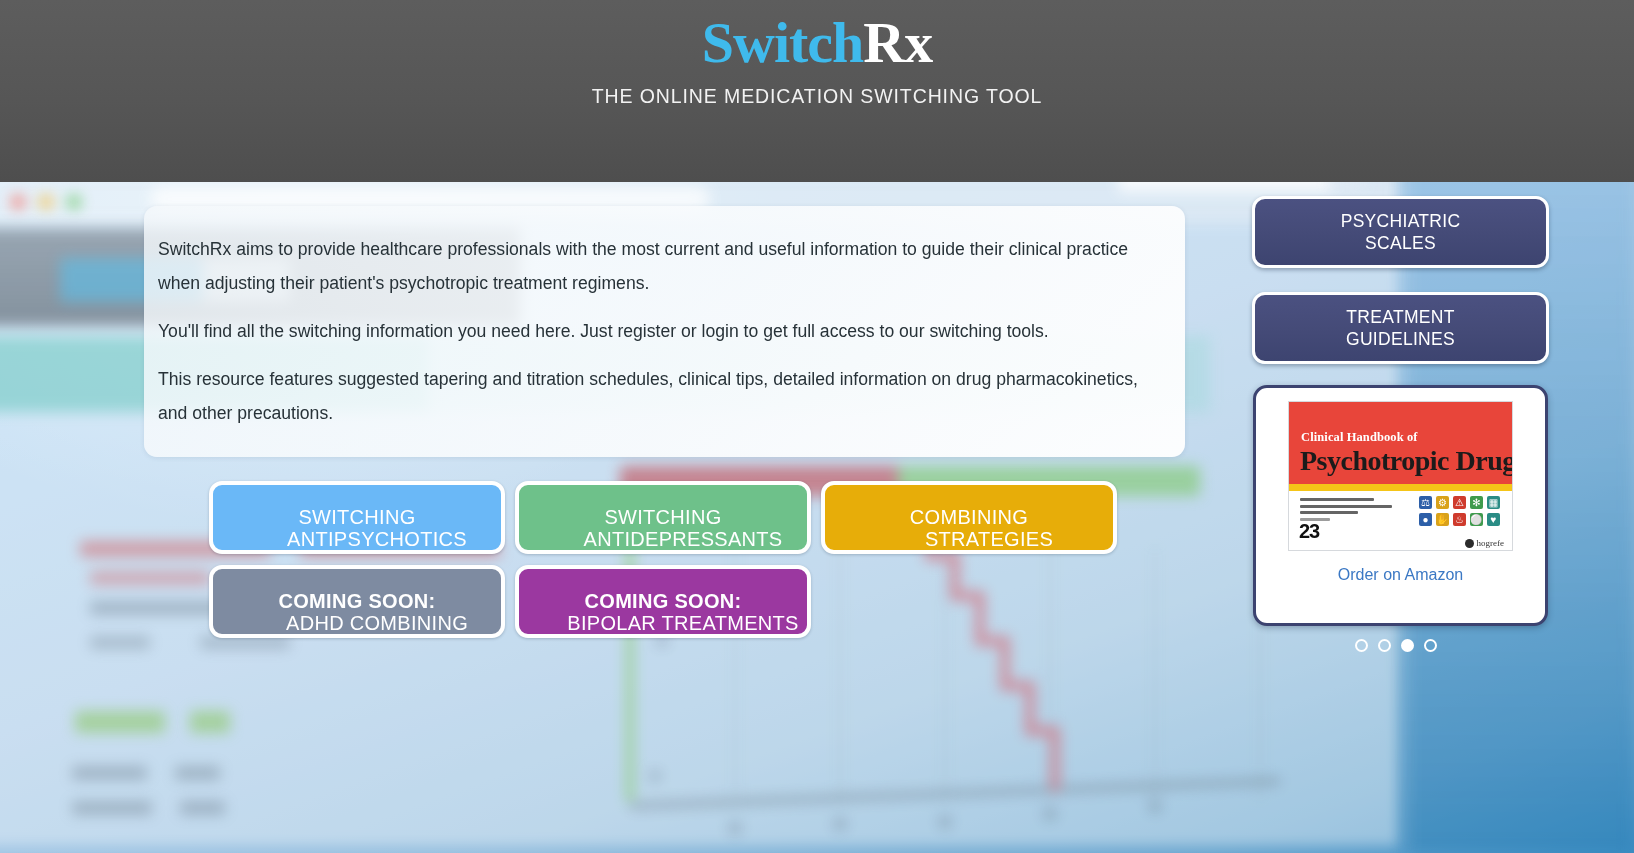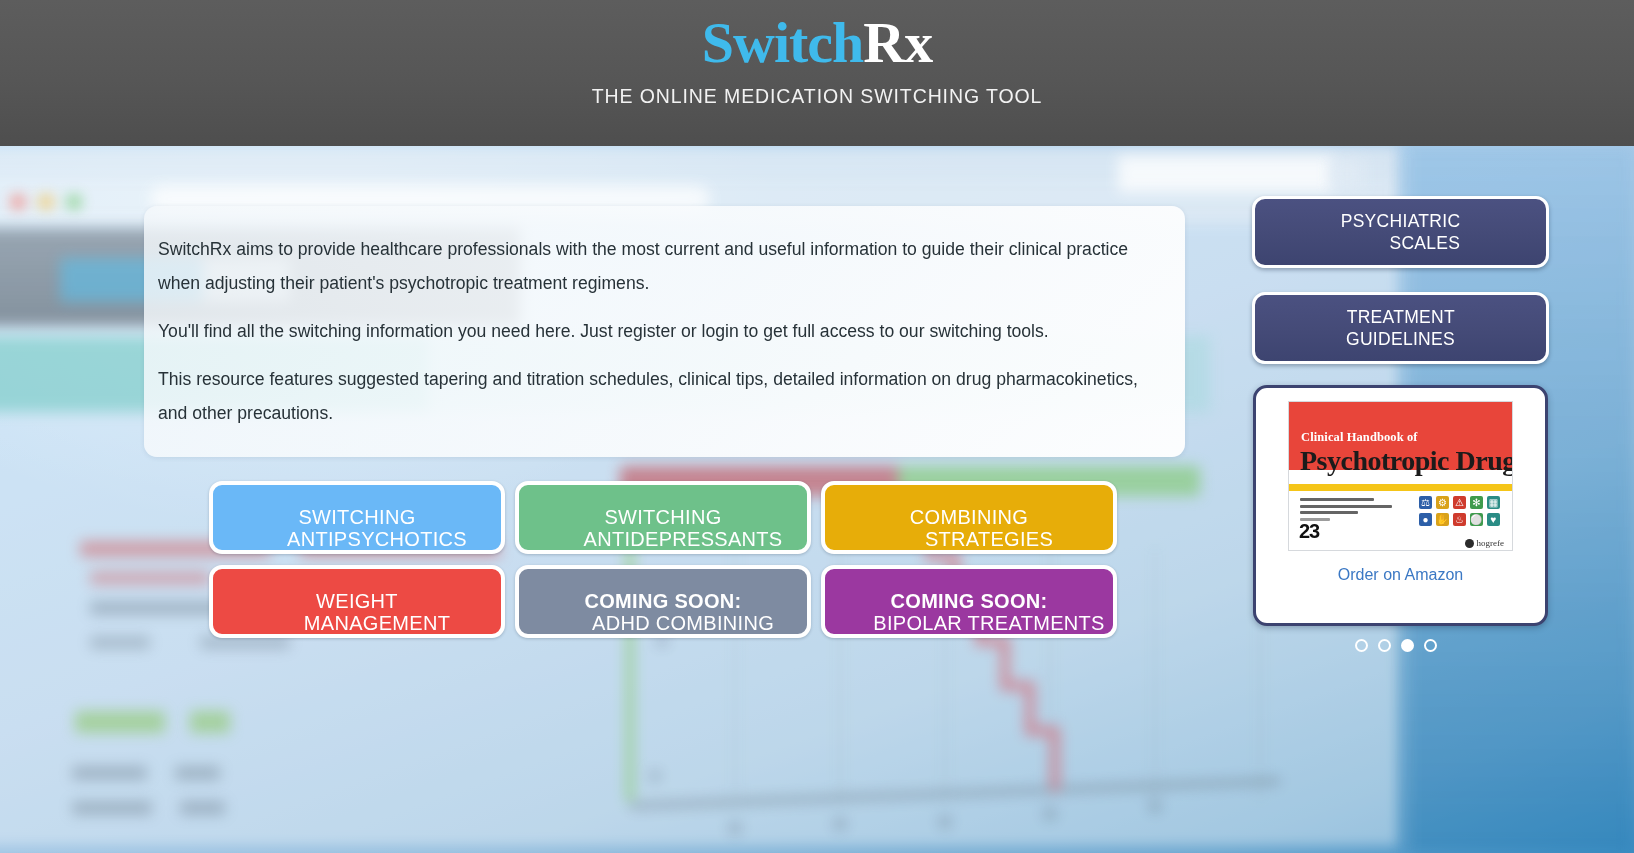--- a/index.html
+++ b/index.html
@@ -9,21 +9,21 @@
     overflow: hidden;
     font-family: "Liberation Sans", sans-serif;
     background: #bcd9ef;
   }
 
   #page { position: relative; width: 1634px; height: 853px; overflow: hidden; }
 
   
   #header {
     position: absolute; top: 0; left: 0;
-    width: 1634px; height: 146px;
+    width: 1634px; height: 182px;
     background: linear-gradient(to bottom, #5d5d5d 0%, #565656 55%, #4e4e4e 100%);
     z-index: 40;
   }
   #logo-wrap {
     position: absolute; left: 0; right: 0; top: 14px;
     text-align: center; line-height: 1;
   }
   .logo-text {
     font-family: "Liberation Serif", serif;
     font-size: 58px; font-weight: 700; letter-spacing: -1px;
@@ -168,21 +168,21 @@
     background: linear-gradient(to bottom, #4b5181 0%, #454b78 50%, #3d4470 100%);
     color: #ffffff;
     font-size: 17.5px;
     line-height: 22px;
     letter-spacing: .3px;
     display: flex; align-items: center; justify-content: center;
     text-align: center;
     cursor: pointer;
     box-shadow: 0 2px 4px rgba(20,35,60,.35);
   }
-  .side-btn span { display: block; text-align: right; }
+  .side-btn span { display: block; }
 
   
   #book-card {
     position: absolute; left: 1253px; top: 385px;
     width: 295px; height: 241px;
     background: #ffffff;
     border: 3px solid #3c4370;
     border-radius: 14px;
     z-index: 30;
     display: flex; flex-direction: column; align-items: center;
@@ -190,21 +190,21 @@
     box-shadow: 0 2px 6px rgba(20,35,60,.3);
   }
   #book-cover {
     width: 225px; height: 150px;
     border: 1px solid #d6d9dd;
     background: #ffffff;
     position: relative;
     overflow: hidden;
   }
   #book-red {
-    position: absolute; left: 0; top: 0; width: 100%; height: 68px;
+    position: absolute; left: 0; top: 0; width: 100%; height: 82px;
     background: #e8453a;
   }
   #book-red .bk-sub {
     position: absolute; left: 12px; top: 28px;
     color: #ffffff; font-family: "Liberation Serif", serif;
     font-size: 12.5px; font-weight: 700; letter-spacing: .1px;
   }
   #book-red .bk-title {
     position: absolute; left: 11px; top: 43px;
     color: #1b1b1b; font-family: "Liberation Serif", serif;
@@ -346,26 +346,20 @@
       </div>
     </div>
 
     <div class="cat-btn c-amber">
       <div>
         <span class="l1">COMBINING</span>
         <span class="l2">STRATEGIES</span>
       </div>
     </div>
 
-    <div class="cat-btn c-red">
-      <div>
-        <span class="l1">WEIGHT</span>
-        <span class="l2">MANAGEMENT</span>
-      </div>
-    </div>
 
     <div class="cat-btn c-slate soon">
       <div>
         <span class="l1">COMING SOON:</span>
         <span class="l2">ADHD COMBINING</span>
       </div>
     </div>
 
     <div class="cat-btn c-purple soon">
       <div>

